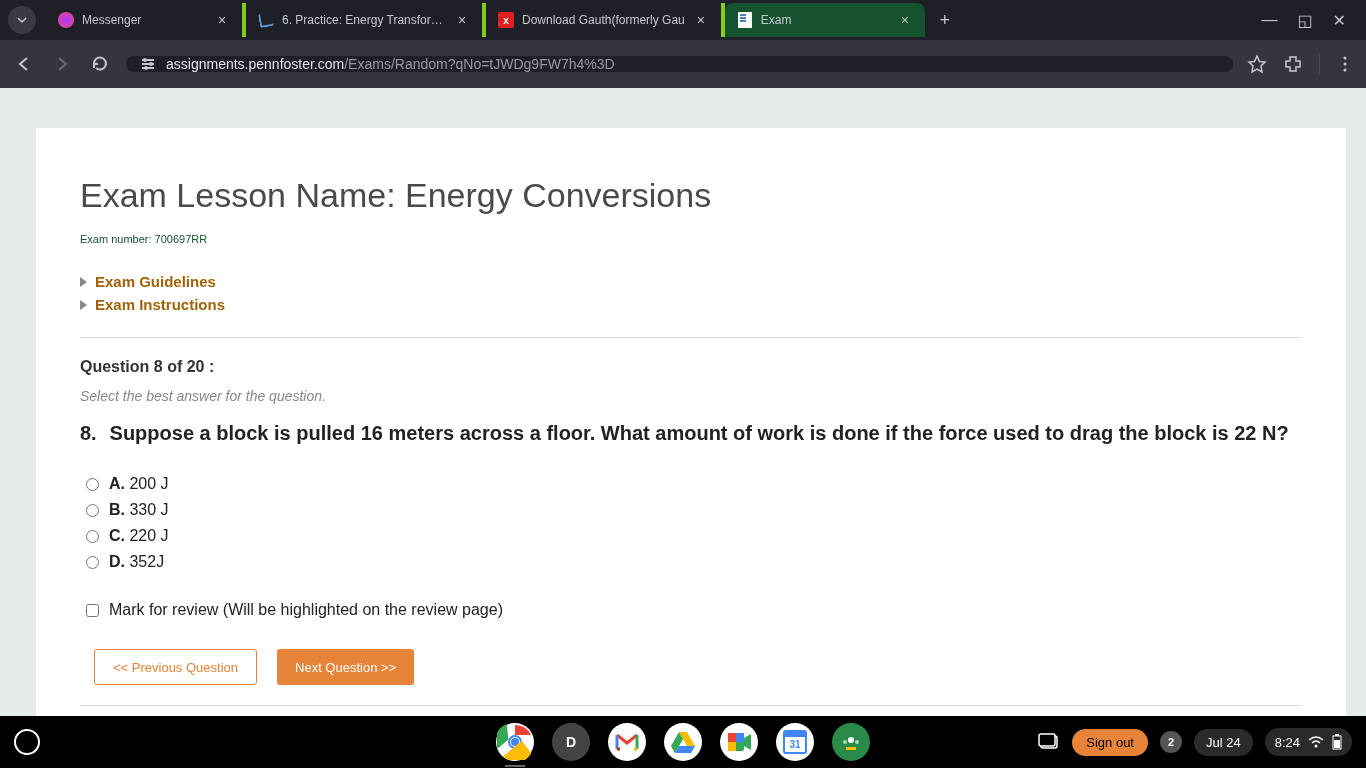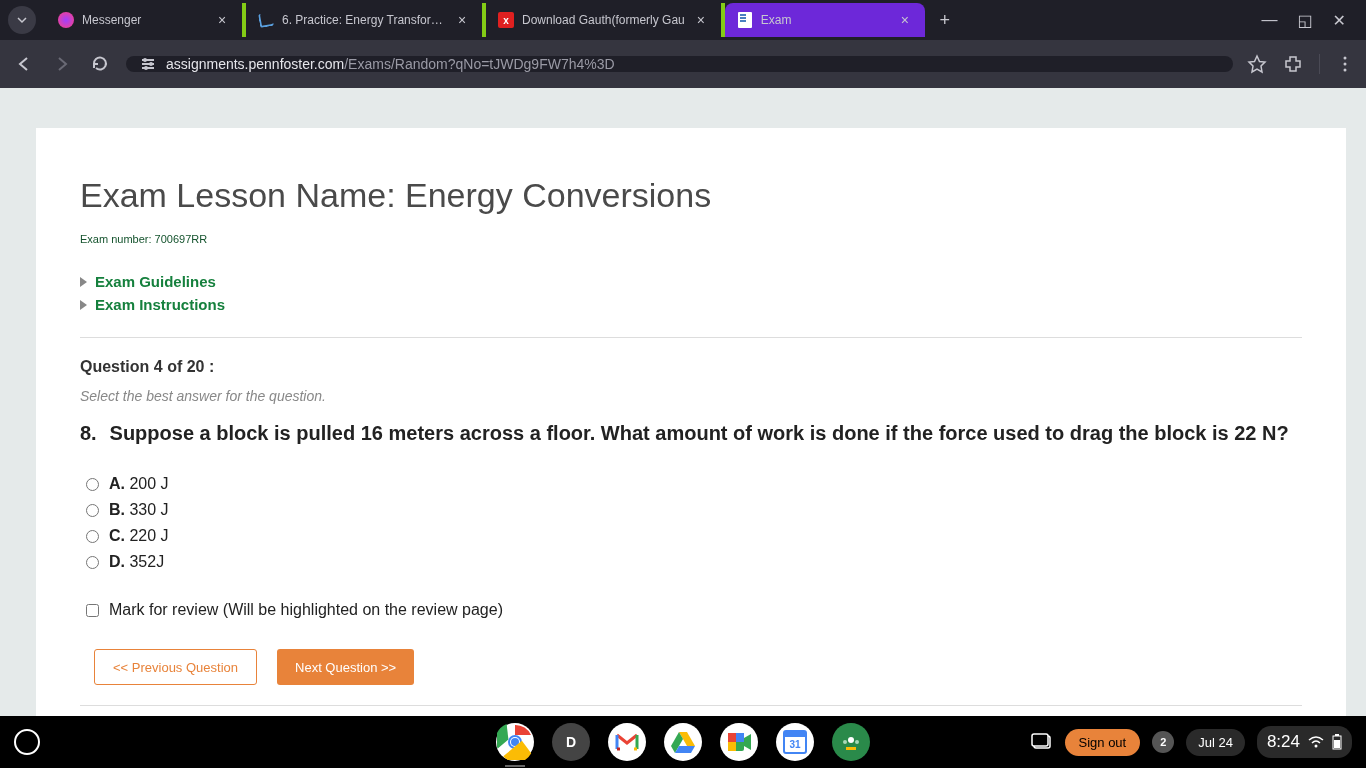--- a/index.html
+++ b/index.html
@@ -3,42 +3,42 @@
 <meta charset="utf-8">
 <style>
 * { margin: 0; padding: 0; box-sizing: border-box; }
 body { font-family: Arial, sans-serif; background: #1f1f28; width: 1366px; height: 768px; overflow: hidden; position: relative; }
 
 
 .browser-top { background: #1f1f28; }
 .tab-bar { display: flex; align-items: center; height: 40px; padding: 0 8px; gap: 0; }
 .tab-dropdown { width: 28px; height: 28px; border-radius: 50%; background: #3a3a45; display: flex; align-items: center; justify-content: center; margin-right: 10px; }
 .tab { display: flex; align-items: center; height: 34px; padding: 0 12px; max-width: 240px; min-width: 200px; color: #c7c7cf; font-size: 12px; gap: 8px; border-right: 4px solid #84cc16; position: relative; }
-.tab.active { background: #6d28d9; border-radius: 8px 8px 0 0; border-right: none; }
+.tab.active { background: #14532d; border-radius: 8px 8px 0 0; border-right: none; }
 .tab-favicon { width: 16px; height: 16px; flex-shrink: 0; display: flex; align-items: center; justify-content: center; }
 .tab-title { white-space: nowrap; overflow: hidden; text-overflow: ellipsis; flex: 1; }
 .tab-close { width: 16px; height: 16px; display: flex; align-items: center; justify-content: center; font-size: 14px; color: #c7c7cf; }
 .new-tab { width: 28px; height: 28px; display: flex; align-items: center; justify-content: center; color: #c7c7cf; font-size: 18px; margin-left: 6px; }
 .window-controls { margin-left: auto; display: flex; gap: 20px; color: #c7c7cf; padding-right: 12px; }
 
 .addr-bar { display: flex; align-items: center; height: 48px; padding: 0 12px; gap: 14px; background: #35353f; }
 .nav-btn { width: 24px; height: 24px; display: flex; align-items: center; justify-content: center; color: #c7c7cf; }
 .nav-btn.disabled { color: #6a6a75; }
 .url-box { flex: 1; height: 16px; background: #1f1f28; border-radius: 17px; display: flex; align-items: center; padding: 0 14px; gap: 10px; color: #c7c7cf; font-size: 14px; }
 .url-text { color: #9a9aa5; }
 .url-text .domain { color: #e5e5ea; }
 .addr-icons { display: flex; gap: 16px; color: #c7c7cf; align-items: center; }
 .addr-divider { width: 1px; height: 20px; background: #4a4a55; }
 
 
 .viewport { background: #e5eaea; height: 628px; overflow: hidden; }
 .page-card { background: #fff; margin: 40px 20px 0 36px; padding: 48px 44px; height: 100%; }
 .lesson-title { font-size: 34px; font-weight: 300; color: #4a4a4a; margin-bottom: 18px; }
 .exam-number { font-size: 11px; color: #14532d; margin-bottom: 28px; }
-.guide-link { display: flex; align-items: center; gap: 8px; font-size: 15px; font-weight: bold; color: #15803d; margin-bottom: 6px; }
+.guide-link { display: flex; align-items: center; gap: 8px; font-size: 15px; font-weight: bold; color: #a16207; margin-bottom: 6px; }
 .tri { width: 0; height: 0; border-top: 5px solid transparent; border-bottom: 5px solid transparent; border-left: 7px solid #888; }
 .hr { border: none; border-top: 1px solid #ddd; margin: 24px 0 20px 0; }
 .q-header { font-size: 16px; font-weight: bold; color: #333; margin-bottom: 12px; }
 .q-instruct { font-size: 14px; font-style: italic; color: #888; margin-bottom: 18px; }
 .q-text { font-size: 20px; font-weight: bold; color: #222; margin-bottom: 30px; }
 .q-text .num { display: inline-block; width: 24px; }
 .answers { margin-left: 6px; margin-bottom: 30px; }
 .answer { display: flex; align-items: center; gap: 10px; font-size: 16px; color: #222; margin-bottom: 8px; }
 .answer input { width: 13px; height: 13px; }
 .answer .letter { font-weight: bold; }
@@ -52,21 +52,21 @@
 .taskbar { position: absolute; bottom: 0; left: 0; right: 0; height: 52px; background: #000; display: flex; align-items: center; padding: 0 14px; }
 .tb-circle { width: 26px; height: 26px; border: 2px solid #fff; border-radius: 50%; }
 .tb-center { position: absolute; left: 50%; transform: translateX(-50%); display: flex; gap: 18px; align-items: center; }
 .tb-icon { width: 38px; height: 38px; border-radius: 50%; display: flex; align-items: center; justify-content: center; font-size: 14px; font-weight: bold; }
 .chrome-icon { background: #fff; position: relative; }
 .chrome-icon::before { content: ''; position: absolute; bottom: -6px; left: 50%; transform: translateX(-50%); width: 20px; height: 2px; background: #666; }
 .tb-right { margin-left: auto; display: flex; align-items: center; gap: 12px; }
 .tb-signout { background: #e8833a; color: #000; padding: 6px 14px; border-radius: 16px; font-size: 13px; font-weight: 500; }
 .tb-badge { width: 22px; height: 22px; border-radius: 50%; background: #555; color: #fff; display: flex; align-items: center; justify-content: center; font-size: 11px; font-weight: bold; }
 .tb-pill { background: #2a2a2a; color: #fff; padding: 6px 12px; border-radius: 14px; font-size: 13px; }
-.tb-time { background: #2a2a2a; color: #fff; padding: 6px 10px; border-radius: 14px; font-size: 17px; display: flex; align-items: center; gap: 8px; }
+.tb-time { background: #2a2a2a; color: #fff; padding: 6px 10px; border-radius: 14px; font-size: 13px; display: flex; align-items: center; gap: 8px; }
 
 
 .fav-messenger { background: radial-gradient(circle, #a040ff, #ff4080); border-radius: 50%; width: 16px; height: 16px; }
 .fav-blue { width: 14px; height: 14px; border: 2px solid #5aa0e0; border-radius: 3px; border-top: none; border-right: none; transform: rotate(-10deg); }
 .fav-red { background: #e02020; width: 16px; height: 16px; border-radius: 2px; color: #fff; font-size: 10px; font-weight: bold; display: flex; align-items: center; justify-content: center; }
 .fav-doc { width: 14px; height: 16px; background: #fff; border-radius: 1px; position: relative; }
 .fav-doc::after { content:''; position:absolute; top:2px; left:2px; right:6px; height:2px; background:#4a80c0; box-shadow: 0 3px 0 #4a80c0, 0 6px 0 #4a80c0; }
 
 
 .ic-d { background: #444; color: #fff; }
@@ -173,21 +173,21 @@
     <div class="exam-number">Exam number: 700697RR</div>
     <div class="guide-link">
       <span class="tri"></span>
       <span>Exam Guidelines</span>
     </div>
     <div class="guide-link">
       <span class="tri"></span>
       <span>Exam Instructions</span>
     </div>
     <hr class="hr">
-    <div class="q-header">Question 4 of 20 :</div>
+    <div class="q-header">Question 8 of 20 :</div>
     <div class="q-instruct">Select the best answer for the question.</div>
     <div class="q-text">
       <span class="num">8.</span>&nbsp;<span>Suppose a block is pulled 16 meters across a floor. What amount of work is done if the force used to drag the block is 22 N?</span>
     </div>
     <div class="answers">
       <label class="answer">
         <input type="radio" name="q8" style="">
         <span><span class="letter">A.</span> <span>200 J</span></span>
       </label>
       <label class="answer">

